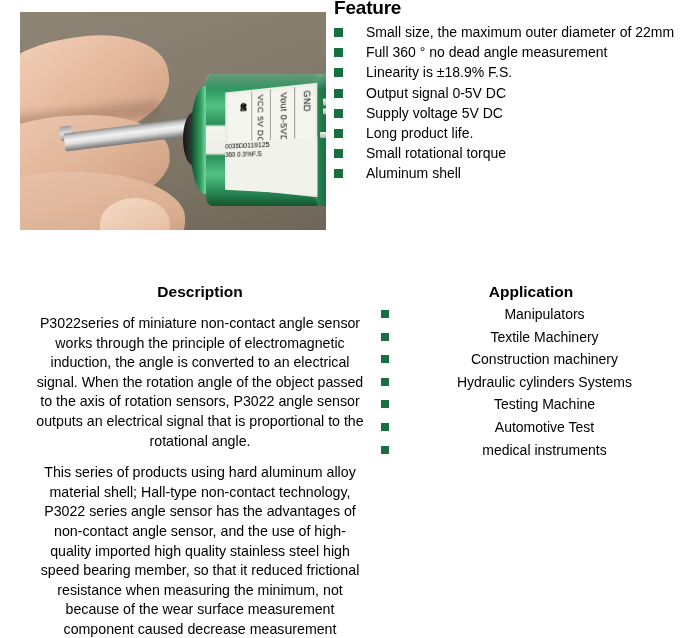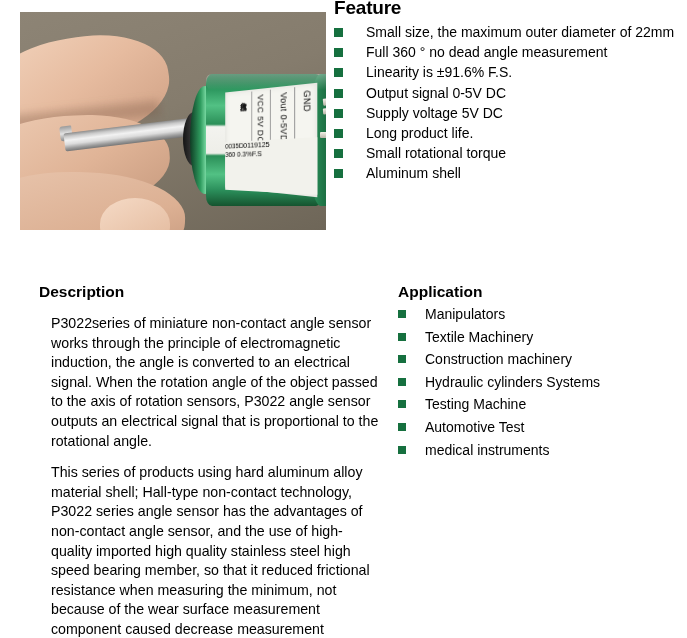--- a/index.html
+++ b/index.html
@@ -192,23 +192,24 @@
     background:#16703f;
   }
   ul.bullets li.justify {
     text-align:justify;
   }
   ul.bullets li.justify > span { display:block; }
 
   
   .lower-band {
     position:absolute;
-    left:17px; top:262px;
+    left:0; top:262px;
     width:627px;
     height:376px;
+    text-align:center;
   }
 
   .desc-col {
     position:absolute;
     left:22px; top:20px;
     width:356px;
   }
   .desc-title, .app-title {
     font-weight:bold;
     font-size:15.5px;
@@ -278,21 +279,21 @@
       <div class="pin p2"></div>
       <div class="pin p3"></div>
     </div>
   </div>
 
   <div class="feature-col">
     <h2 class="section-title">Feature</h2>
     <ul class="bullets">
       <li><span>Small size, the maximum outer diameter of 22mm</span></li>
       <li><span>Full 360 ° no dead angle measurement</span></li>
-      <li><span>Linearity is ±91.6% F.S.</span></li>
+      <li><span>Linearity is ±18.9% F.S.</span></li>
       <li><span>Output signal 0-5V DC</span></li>
       <li><span>Supply voltage 5V DC</span></li>
       <li><span>Long product life.</span></li>
       <li><span>Small rotational torque</span></li>
       <li><span>Aluminum shell</span></li>
     </ul>
   </div>
 </div>
 
 <div class="lower-band">

